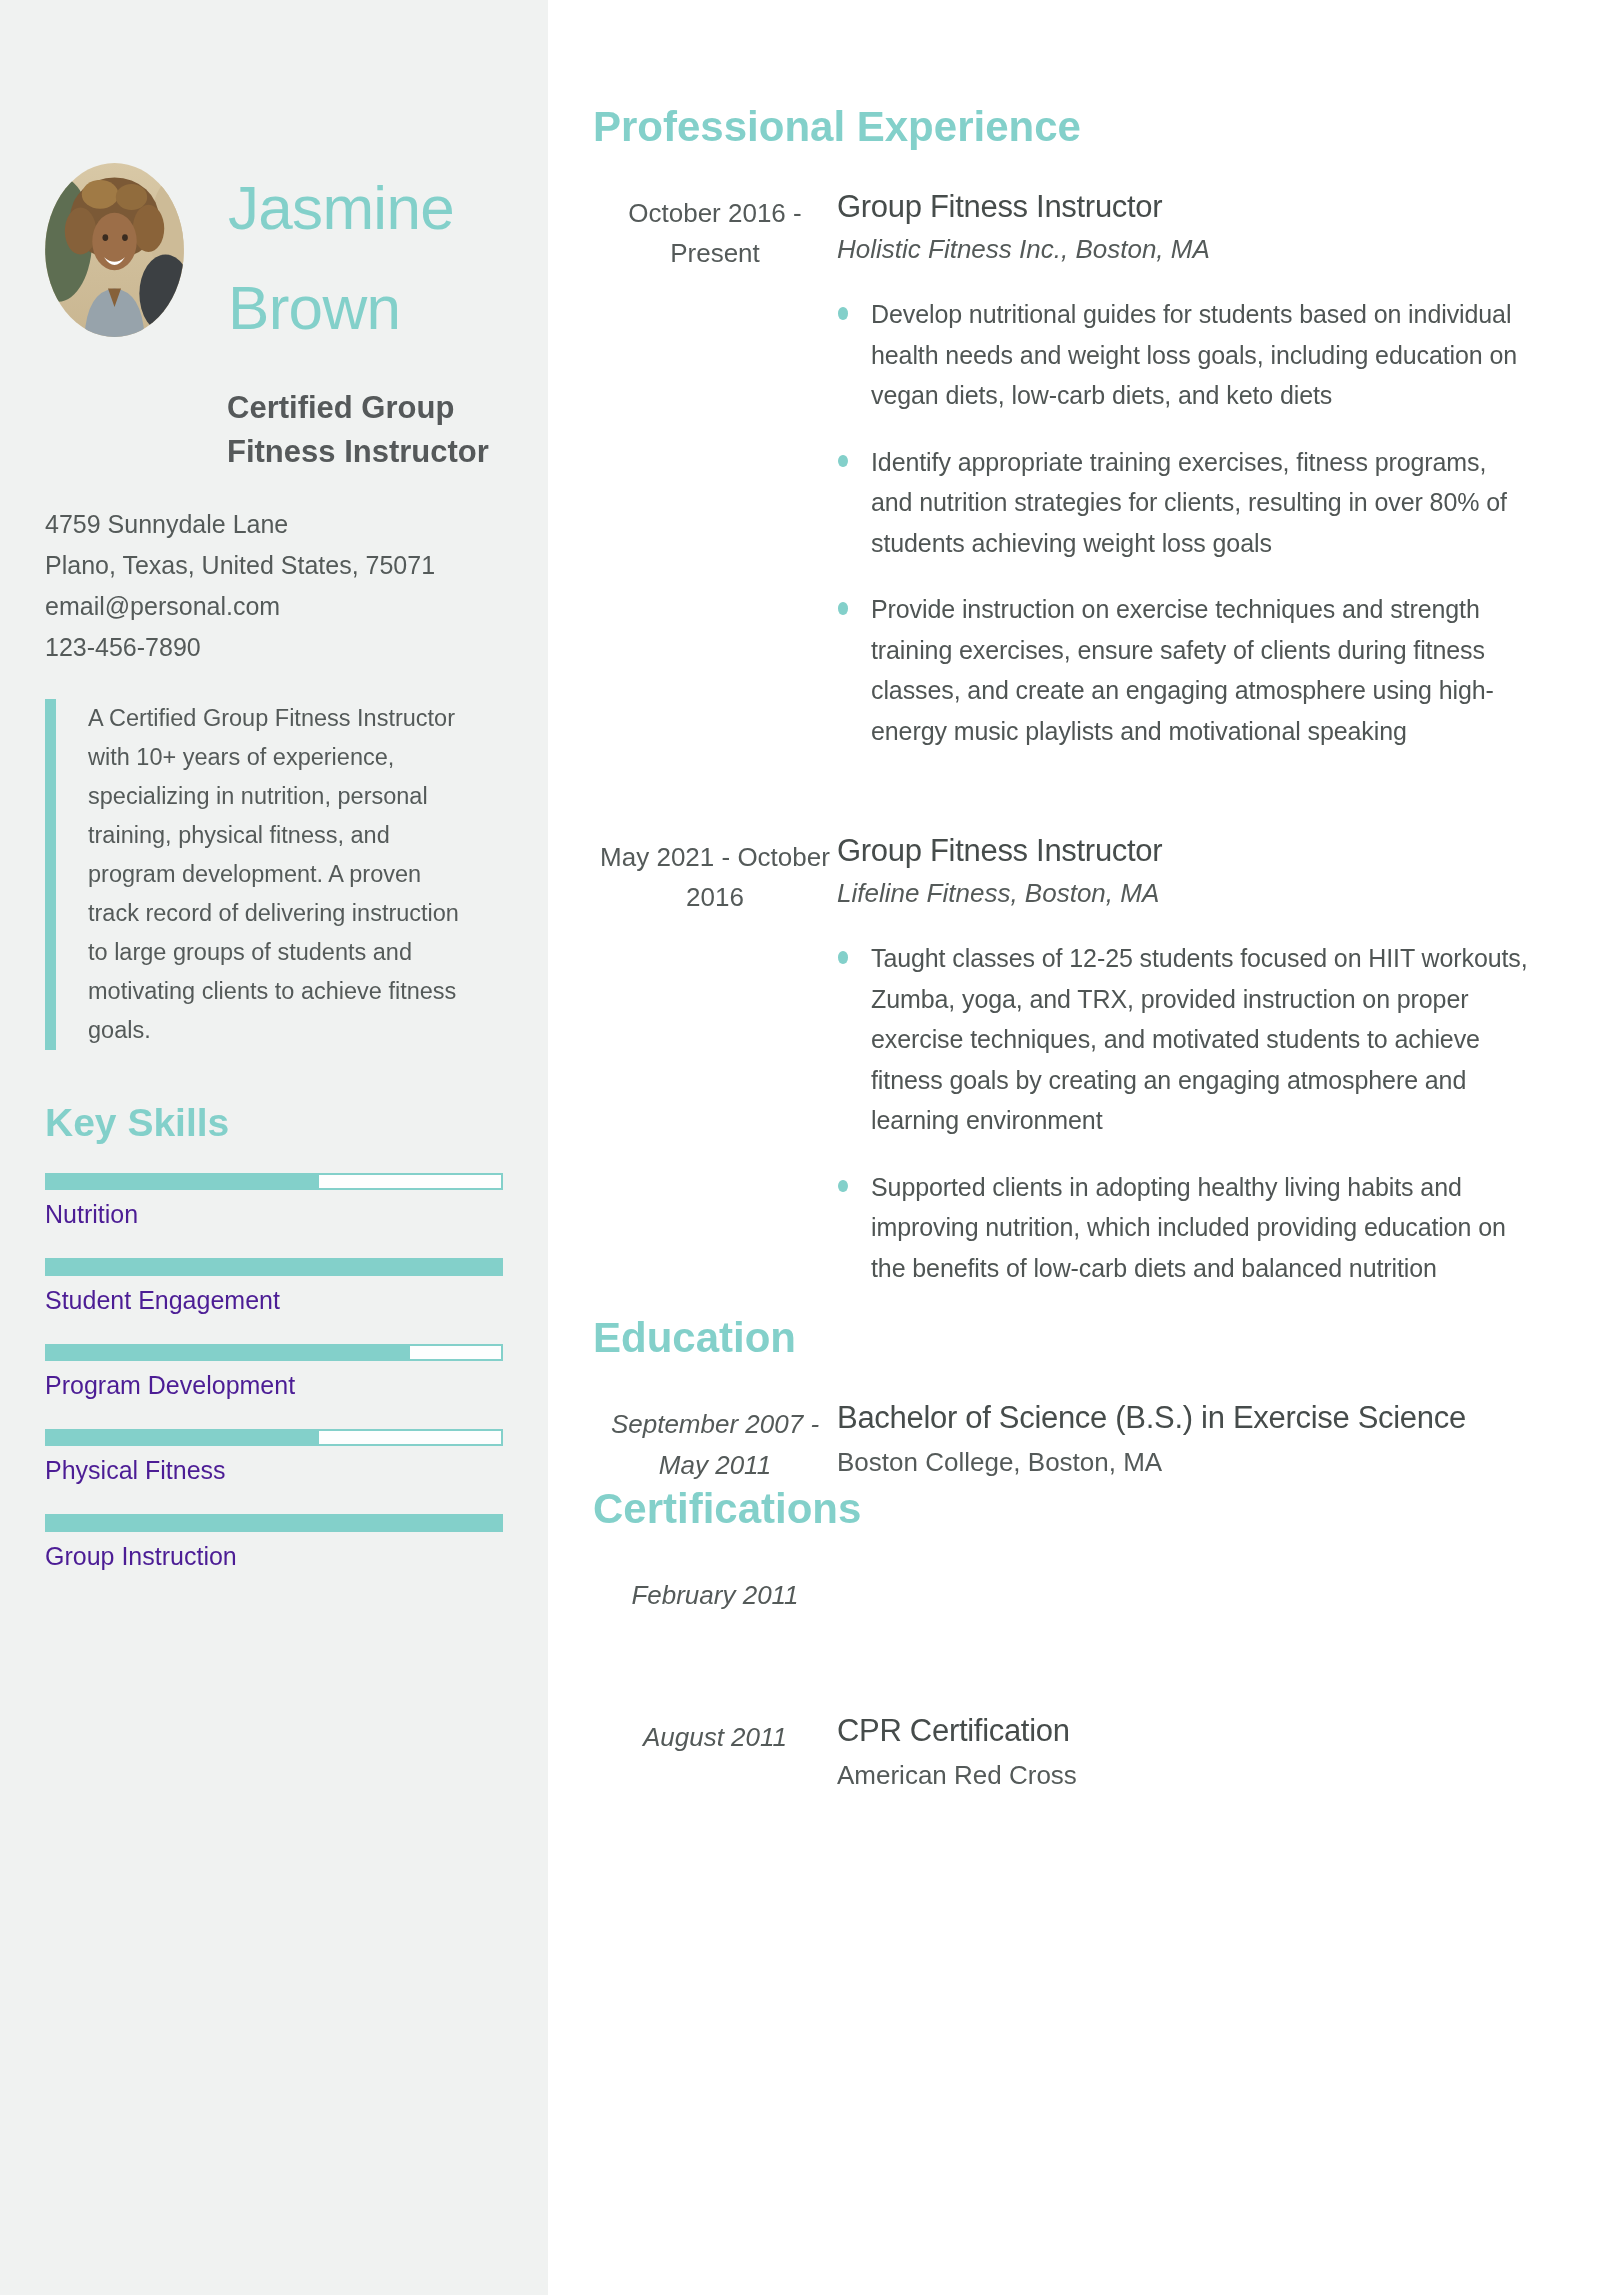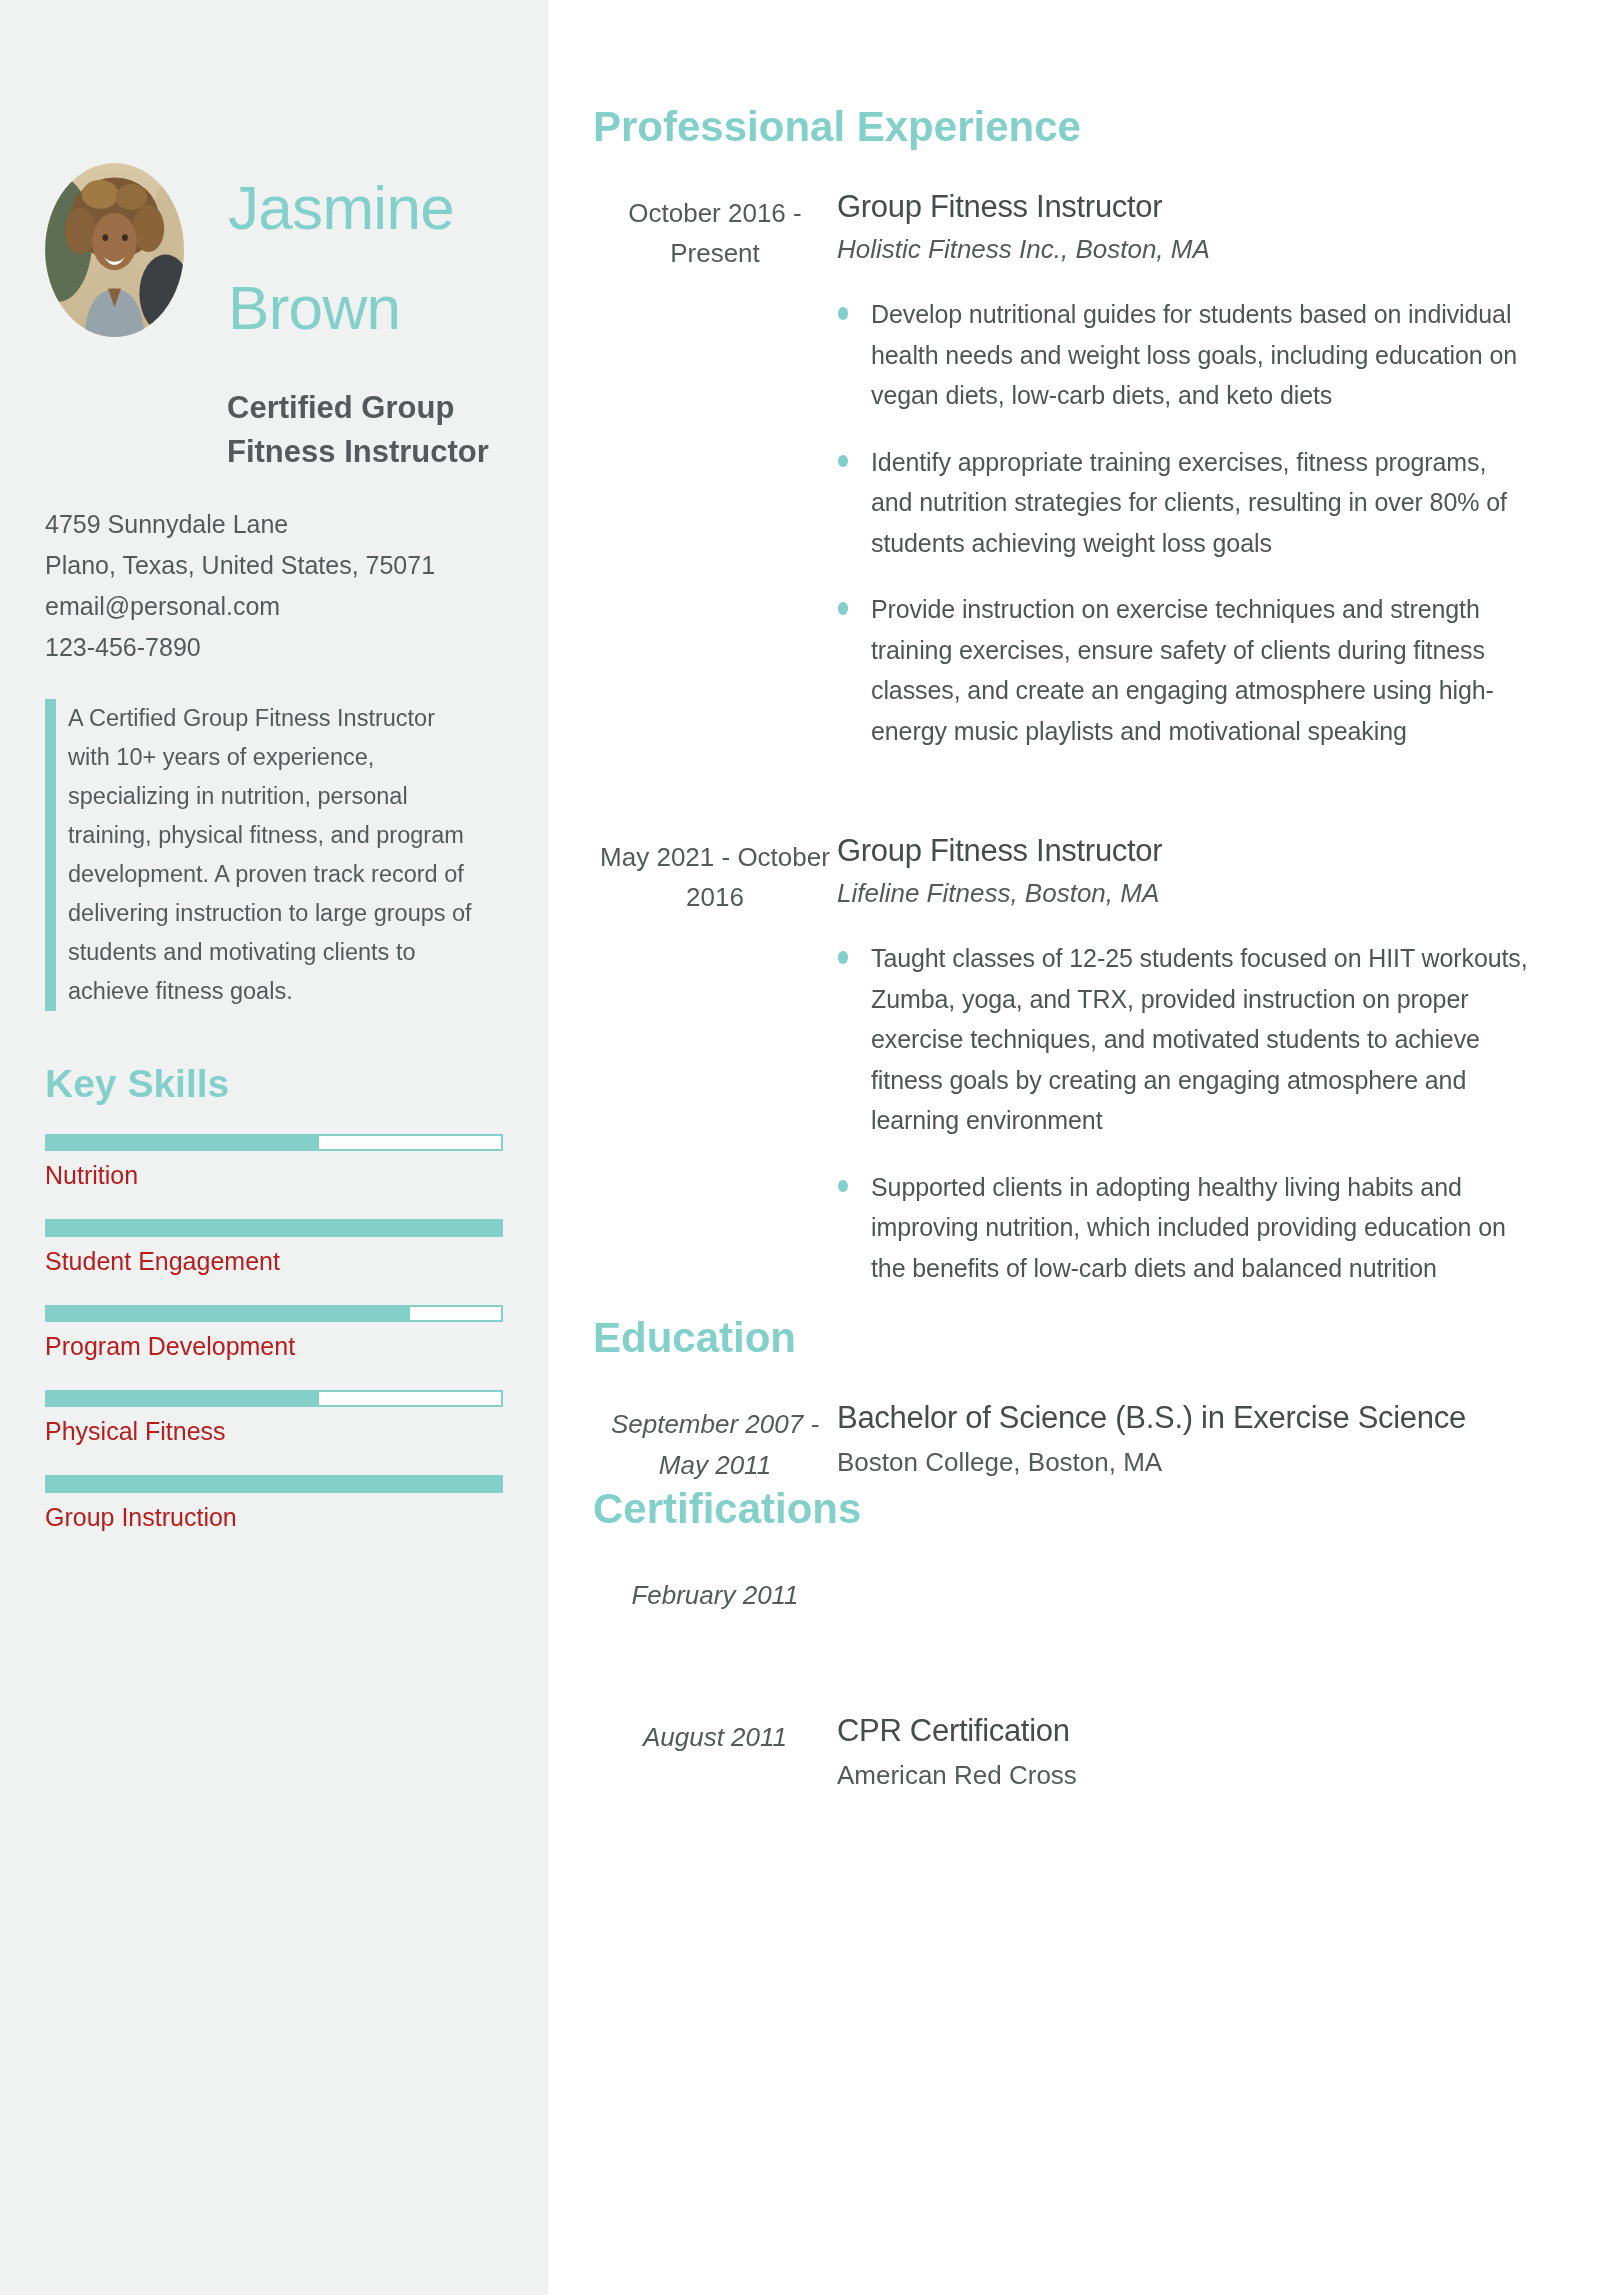--- a/index.html
+++ b/index.html
@@ -15,27 +15,27 @@
   .page{position:relative;width:1623px;height:2295px;background:var(--page-bg);display:flex;overflow:hidden;}
 
   
   .sidebar{width:548px;min-width:548px;height:100%;background:var(--sidebar-bg);padding:163px 44px 0 45px;}
   .id-row{display:flex;align-items:flex-start;}
   .photo-wrap{width:139px;min-width:139px;height:174px;}
   .photo-wrap svg{display:block;width:100%;height:100%;}
   .name-block{margin-left:44px;margin-top:-5.2px;font-size:62px;line-height:1.62;color:var(--accent);font-weight:400;letter-spacing:-0.7px;}
   .job-headline{margin-left:182px;margin-top:27.5px;font-size:31px;line-height:1.42;font-weight:700;color:#55595a;max-width:281px;}
   .contact{margin-top:30px;font-size:25px;line-height:1.64;color:var(--ink);}
-  .summary{margin-top:31px;border-left:11.8px solid var(--accent);padding-left:12px;font-size:23.5px;line-height:1.66;color:var(--ink);max-width:431px;}
+  .summary{margin-top:31px;border-left:11.8px solid var(--accent);padding-left:32px;font-size:23.5px;line-height:1.66;color:var(--ink);max-width:431px;}
   .skills-heading{margin-top:51px;font-size:39px;font-weight:700;color:var(--accent);letter-spacing:0;}
   .skills{margin-top:27.5px;}
   .skill{margin-bottom:29px;}
   .skill-bar{width:458px;height:17.6px;border:2px solid var(--accent);background:#fdfefe;}
   .skill-fill{height:100%;background:var(--accent);}
-  .skill-label{margin-top:9.8px;font-size:25px;color:#b91c1c;}
+  .skill-label{margin-top:9.8px;font-size:25px;color:#4c1d95;}
 
   
   .main{flex:1;padding:103px 72px 0 45px;border-radius:9px;}
   .section-heading{font-size:42px;font-weight:700;color:var(--accent);letter-spacing:0;}
   .entry{display:flex;margin-top:38px;}
   .entry .dates{width:244px;min-width:244px;font-size:26px;line-height:1.55;color:var(--ink);padding-top:3.9px;text-align:center;}
   .entry .dates.italic{font-style:italic;}
   .entry .body{flex:1;}
   .entry-title{font-size:31px;color:var(--ink-strong);font-weight:400;letter-spacing:-0.3px;}
   .entry-sub{margin-top:9.2px;font-size:26px;font-style:italic;color:var(--ink);}

